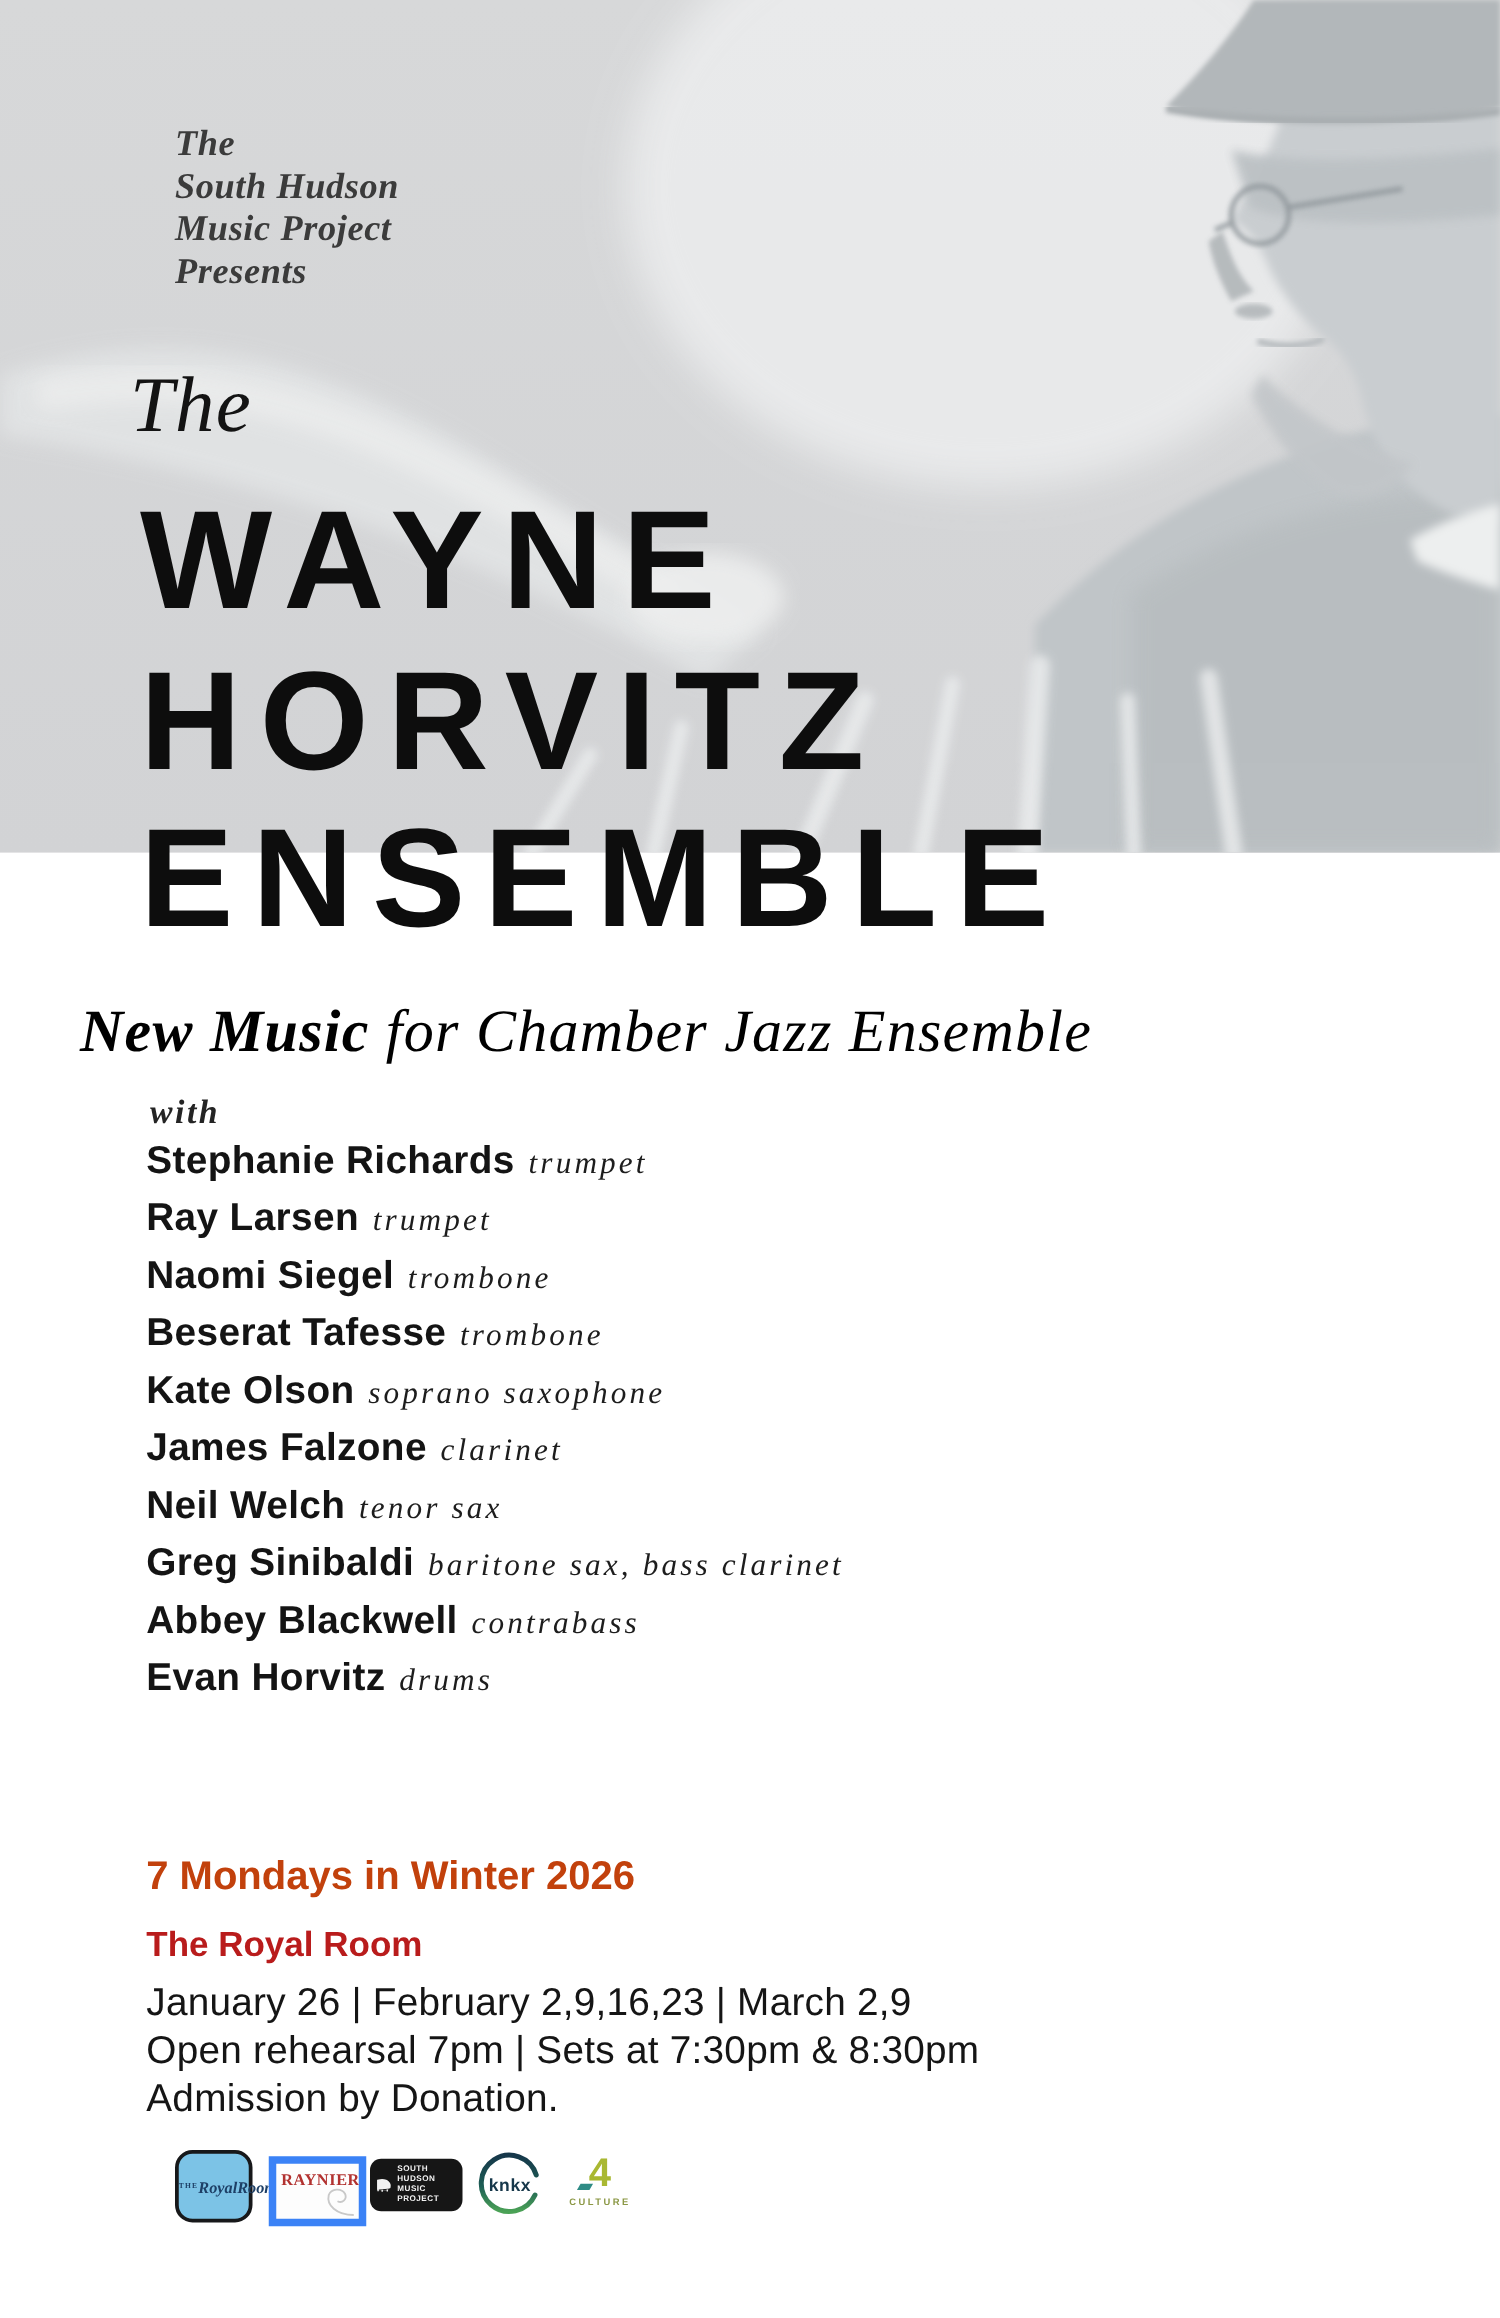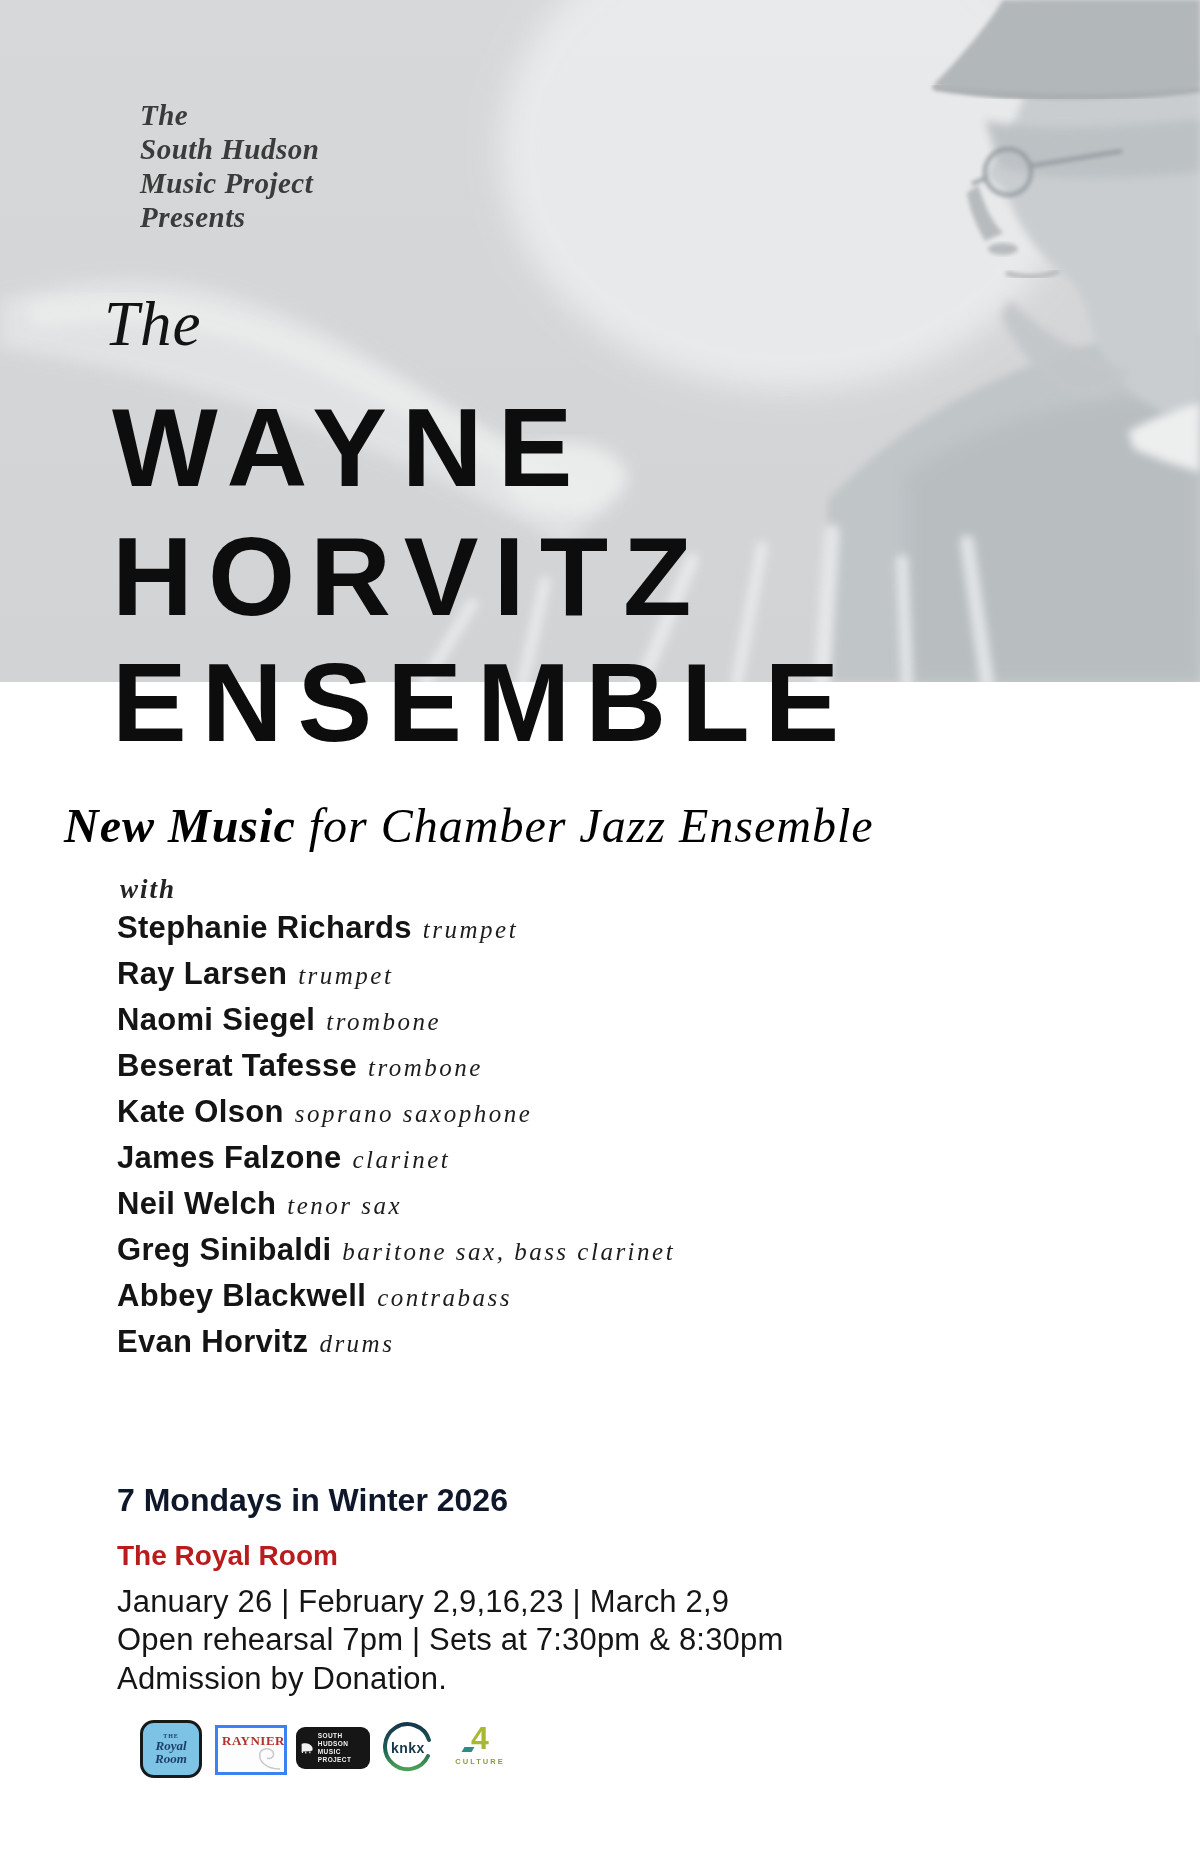--- a/index.html
+++ b/index.html
@@ -37,34 +37,34 @@
     font-style:italic;font-weight:700;font-size:27px;color:#242424;letter-spacing:2px;
   }
   .roster{position:absolute;left:117px;top:910px;}
   .roster-row{height:46px;white-space:nowrap;}
   .musician-name{font-weight:700;font-size:31px;color:#141414;letter-spacing:0.3px;}
   .musician-instrument{
     font-family:"Liberation Serif","DejaVu Serif",serif;
     font-style:italic;font-size:25px;color:#1d1d1d;letter-spacing:2.5px;margin-left:11px;
   }
   .leader-row{position:absolute;left:117px;top:1386px;white-space:nowrap;}
-  .series-title{position:absolute;left:117px;top:1482px;font-weight:700;font-size:32px;color:#0f172a;}
+  .series-title{position:absolute;left:117px;top:1482px;font-weight:700;font-size:32px;color:#c2410c;}
   .venue-name{position:absolute;left:117px;top:1540px;font-weight:700;font-size:28px;color:#b91c1c;}
   .info-line{position:absolute;left:117px;font-size:31px;color:#151515;letter-spacing:0.2px;white-space:nowrap;}
   .dates-line{top:1584px;} .times-line{top:1622px;} .admission-line{top:1661px;}
   .logos{position:absolute;left:140px;top:1720px;height:70px;}
   .logo{position:absolute;top:0;}
   
   .logo-royal{left:0;width:56px;height:52px;background:#7cc3e6;border:3px solid #17181a;border-radius:14px;
-    display:flex;flex-direction:column;align-items:center;justify-content:center;
+    display:flex;flex-direction:row;align-items:center;justify-content:flex-start;
     font-family:"Liberation Serif","DejaVu Serif",serif;color:#1d3f66;}
   .logo-royal .rr-the{font-size:6px;letter-spacing:1px;font-weight:700;}
   .logo-royal .rr-script{font-style:italic;font-weight:700;font-size:13px;line-height:13px;}
   
-  .logo-raynier{left:75px;top:5px;width:66px;height:44px;background:#fdfdfd;border:3px solid #3b82f6;
+  .logo-raynier{left:75px;top:5px;width:66px;height:44px;background:#fdfdfd;border:6px solid #3b82f6;
     overflow:hidden;}
   .logo-raynier .ray-text{position:absolute;left:4px;top:5px;font-family:"Liberation Serif","DejaVu Serif",serif;
     font-weight:700;font-size:13px;letter-spacing:0.5px;color:#b23230;}
   .logo-raynier svg{position:absolute;right:2px;bottom:1px;}
   
   .logo-shmp{left:156px;top:7px;width:74px;height:42px;background:#161616;border-radius:9px;
     display:flex;align-items:center;padding:0 4px;box-sizing:border-box;}
   .logo-shmp .shmp-text{color:#f2f2f2;font-size:6.5px;line-height:8px;font-weight:700;letter-spacing:0.4px;margin-left:3px;}
   
   .logo-knkx{left:242px;top:1px;width:52px;height:52px;}

